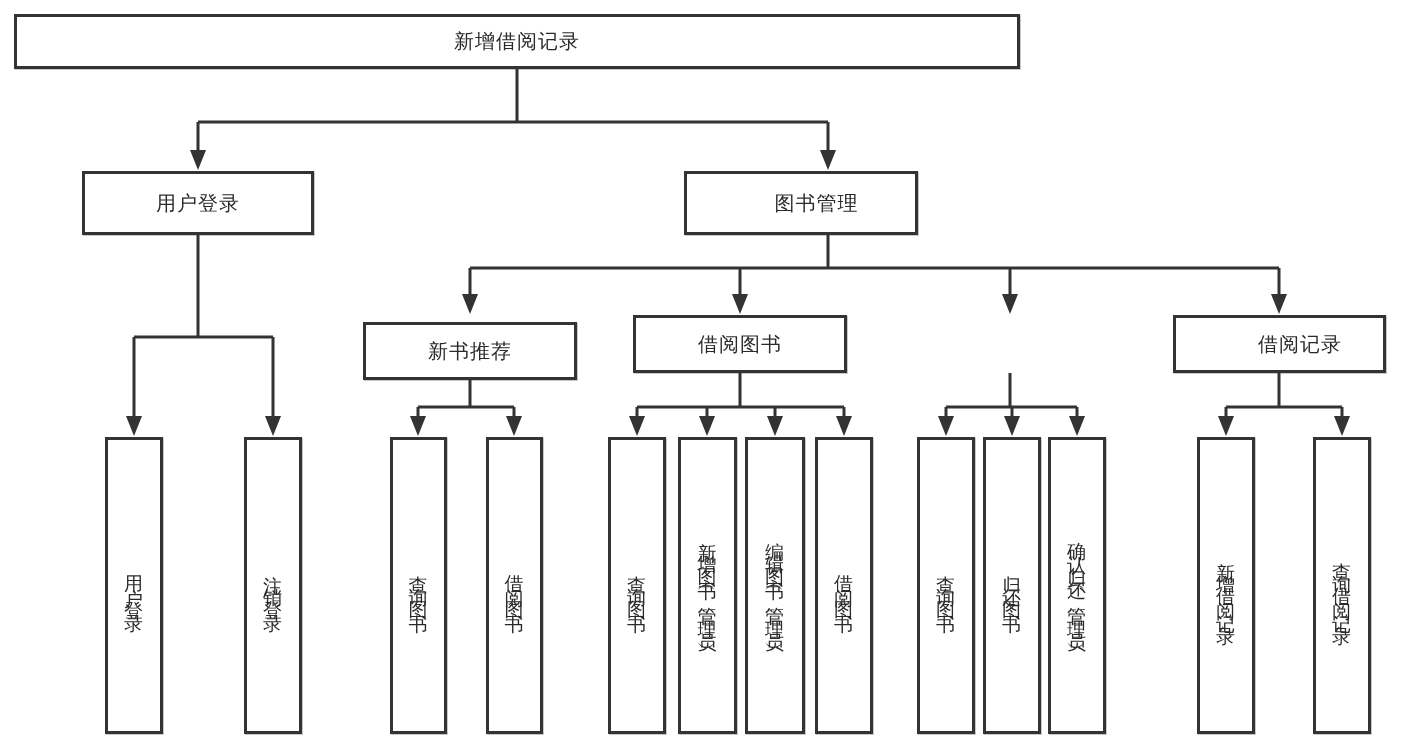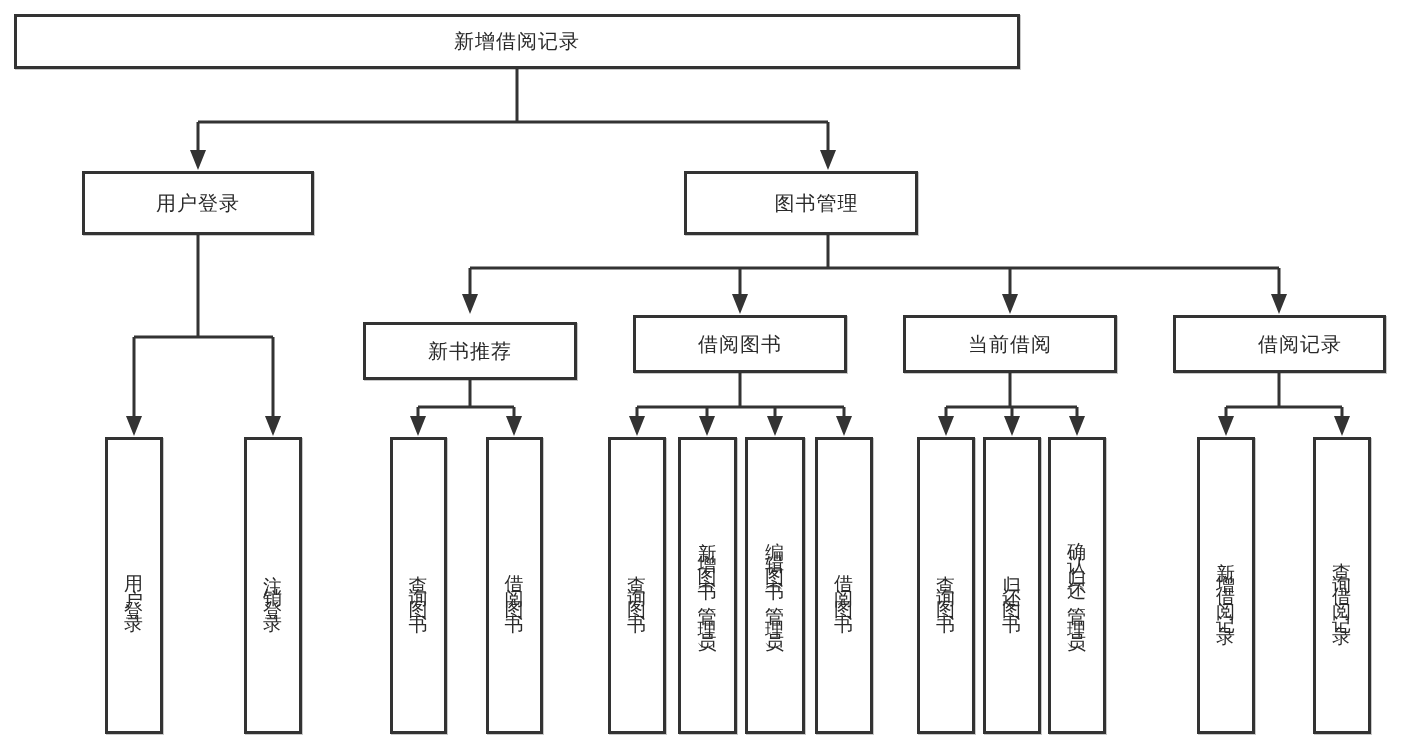--- a/index.html
+++ b/index.html
@@ -97,21 +97,20 @@
     </g>
   </svg>
 
   <div class="node h" style="left:14px; top:14px; width:1006px; height:55px;">新增借阅记录</div>
 
   <div class="node h" style="left:82px; top:171px; width:232px; height:64px;">用户登录</div>
   <div class="node h" style="left:684px; top:171px; width:234px; height:64px;padding-left:31px;">图书管理</div>
 
   <div class="node h" style="left:363px; top:322px; width:214px; height:58px;">新书推荐</div>
   <div class="node h" style="left:633px; top:315px; width:214px; height:58px;">借阅图书</div>
-  <div class="node h" style="left:903px; top:315px; width:214px; height:58px;">当前借阅</div>
   <div class="node h" style="left:1173px; top:315px; width:213px; height:58px;padding-left:41px;">借阅记录</div>
 
   <div class="node v" style="left:105px; top:437px; width:58px; height:297px;">用户登录</div>
   <div class="node v" style="left:244px; top:437px; width:58px; height:297px;">注销登录</div>
 
   <div class="node v" style="left:390px; top:437px; width:57px; height:297px;">查询图书</div>
   <div class="node v" style="left:486px; top:437px; width:57px; height:297px;">借阅图书</div>
 
   <div class="node v" style="left:608px; top:437px; width:58px; height:297px;">查询图书</div>
   <div class="node v" style="left:678px; top:437px; width:59px; height:297px;">新增图书（管理员）</div>

